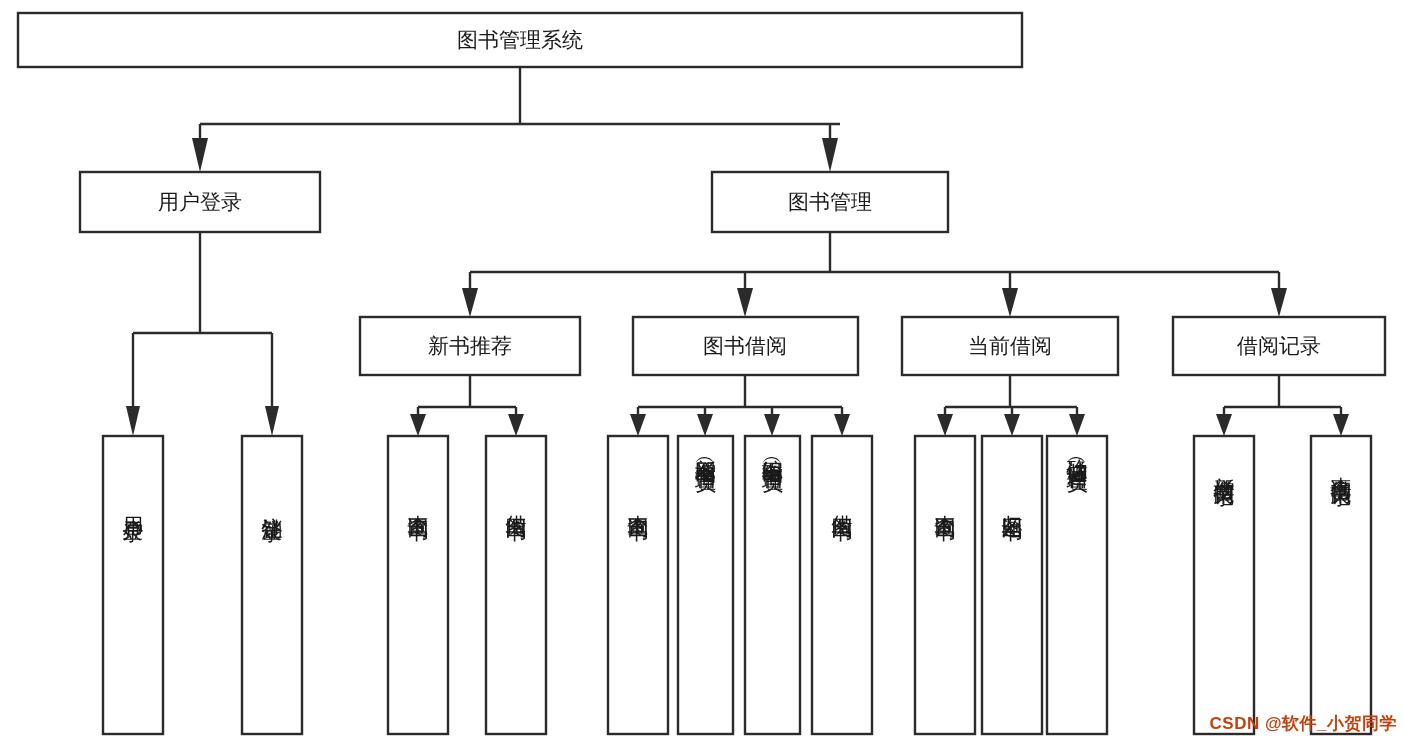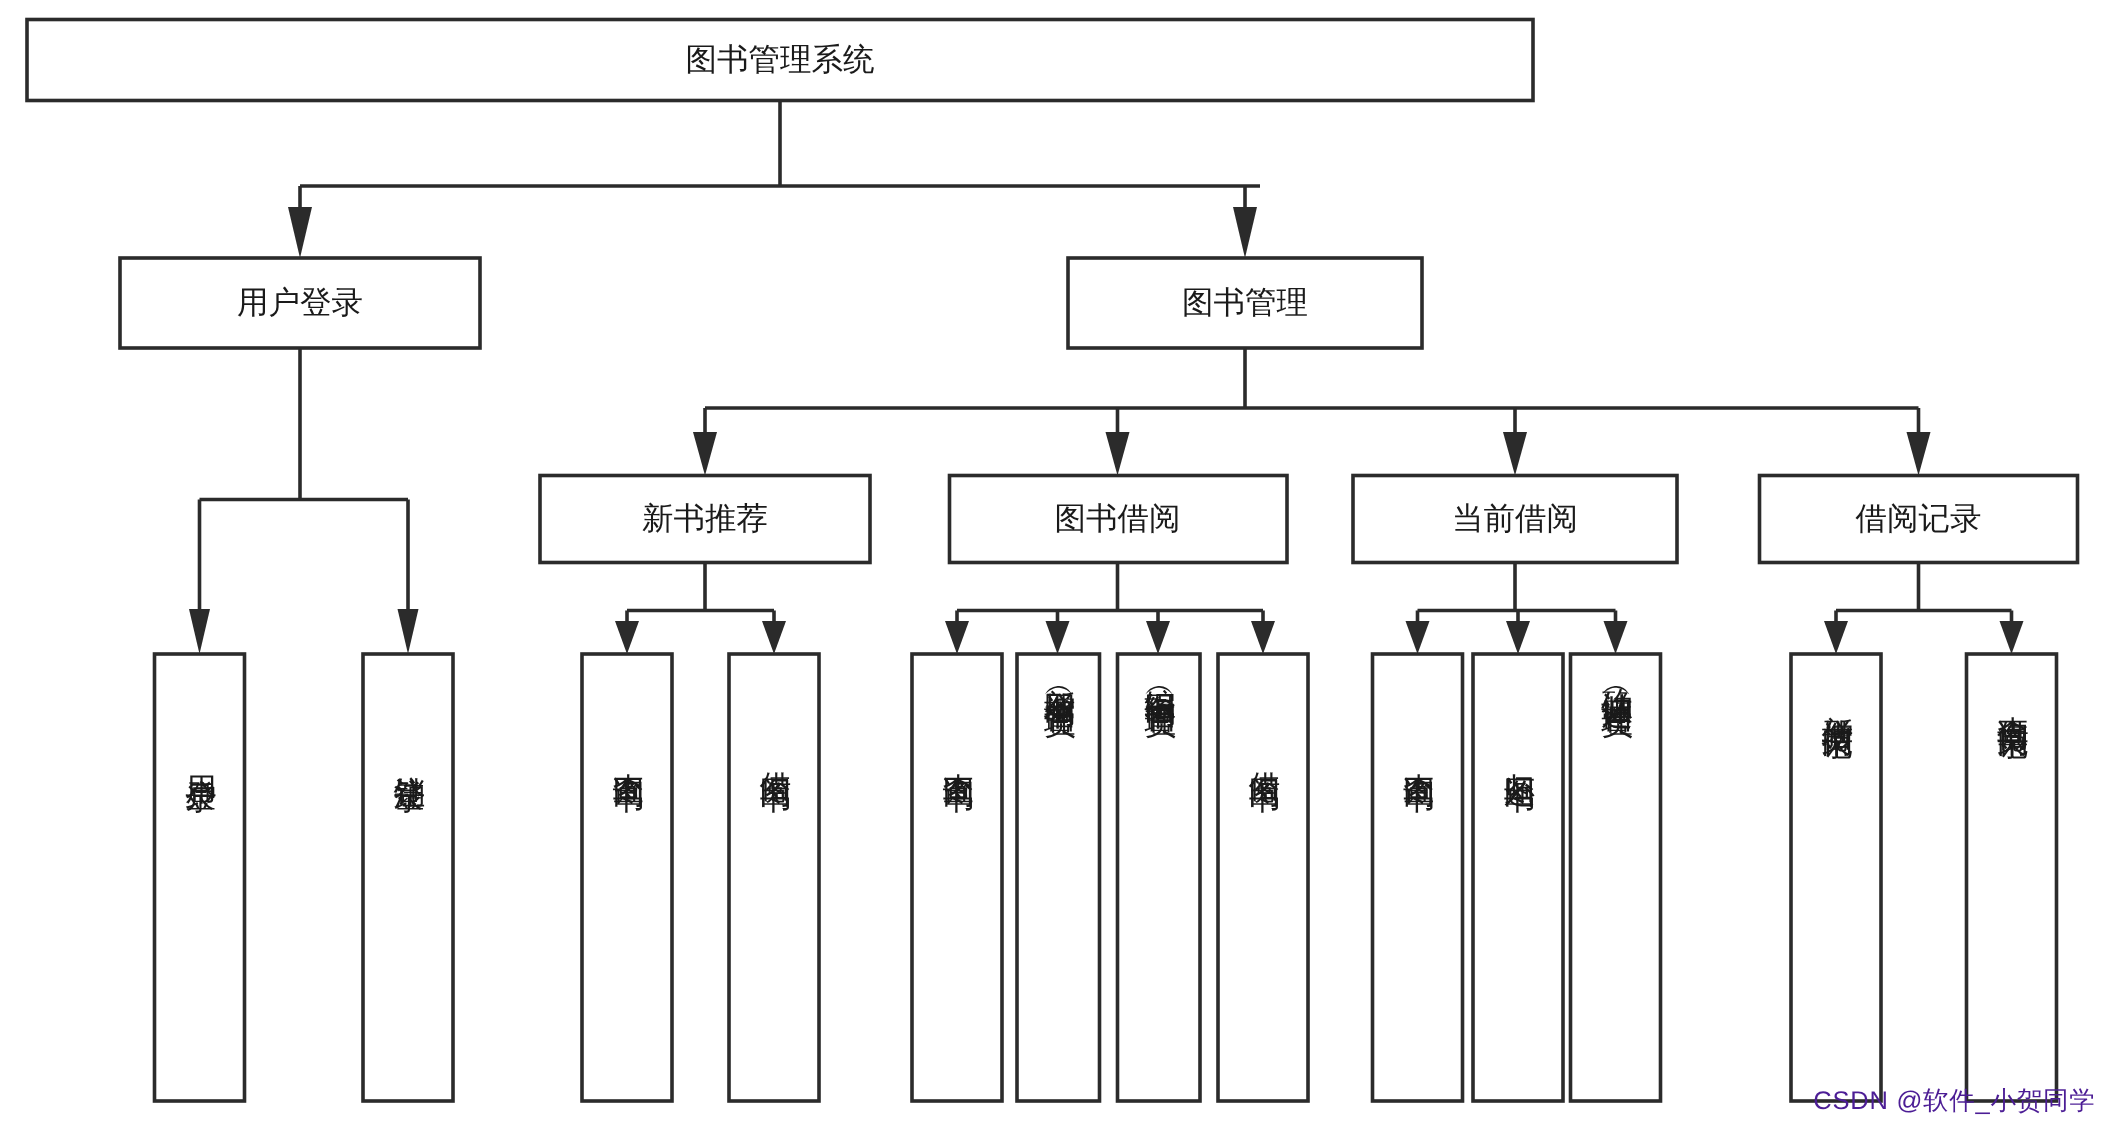--- a/index.html
+++ b/index.html
@@ -59,26 +59,27 @@
     font-family: "Liberation Sans", "DejaVu Sans", sans-serif;
     font-size: 21px;
     color: #1a1a1a;
     line-height: 1.05;
     letter-spacing: 2px;
     white-space: nowrap;
   }
   #watermark {
     position: absolute;
     right: 8px;
-    bottom: 2px;
+    bottom: 12px;
     font-family: "Liberation Sans", "DejaVu Sans", sans-serif;
     font-size: 17px;
-    color: #4c1d95;
+    color: #c2410c;
     letter-spacing: 0.5px;
     user-select: none;
+    font-weight: bold;
   }
 </style>
 </head>
 <body>
 
 <div id="diagram-root">
 
   <svg id="flow" viewBox="0 0 1405 747">
 
     <g>

